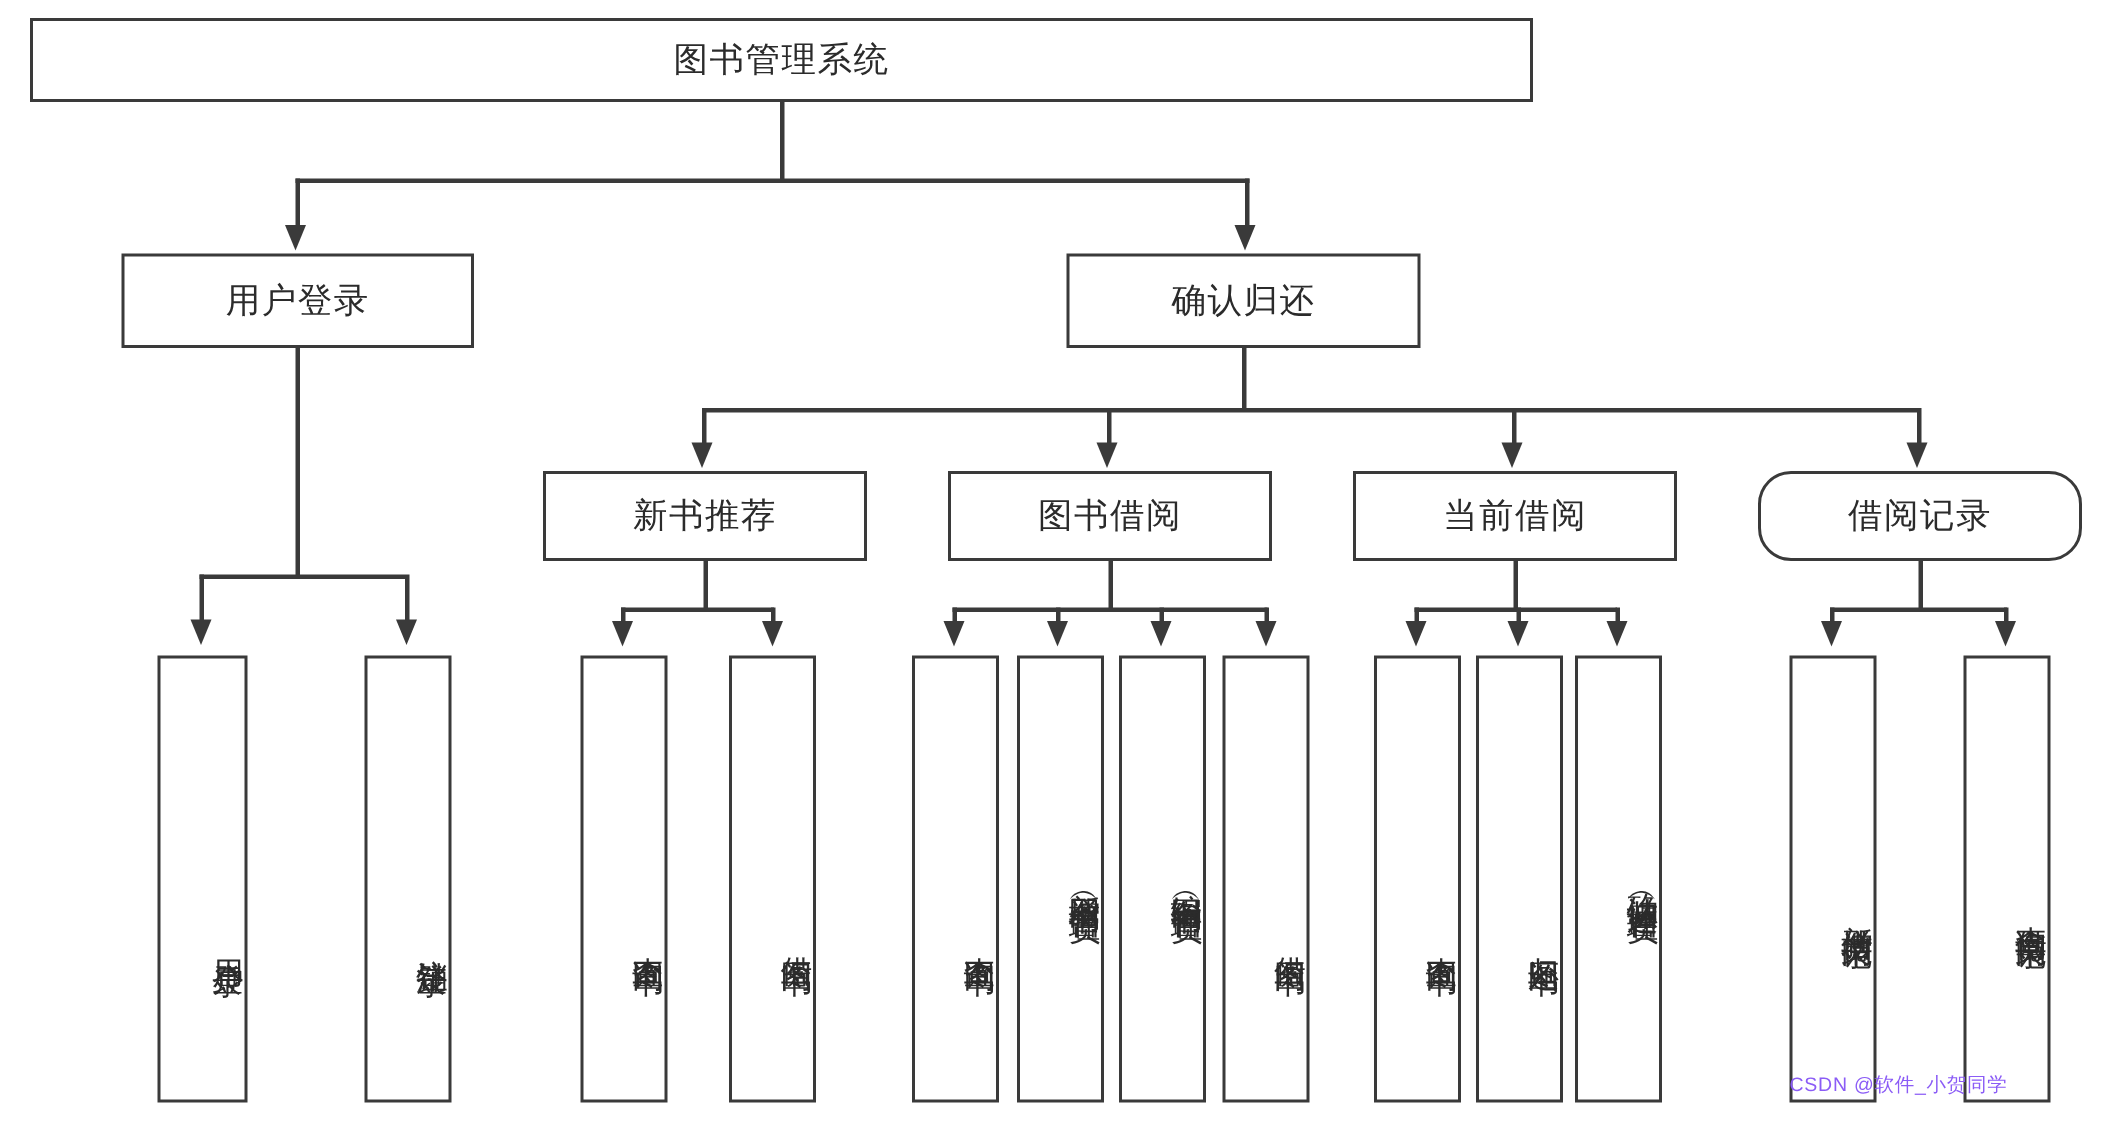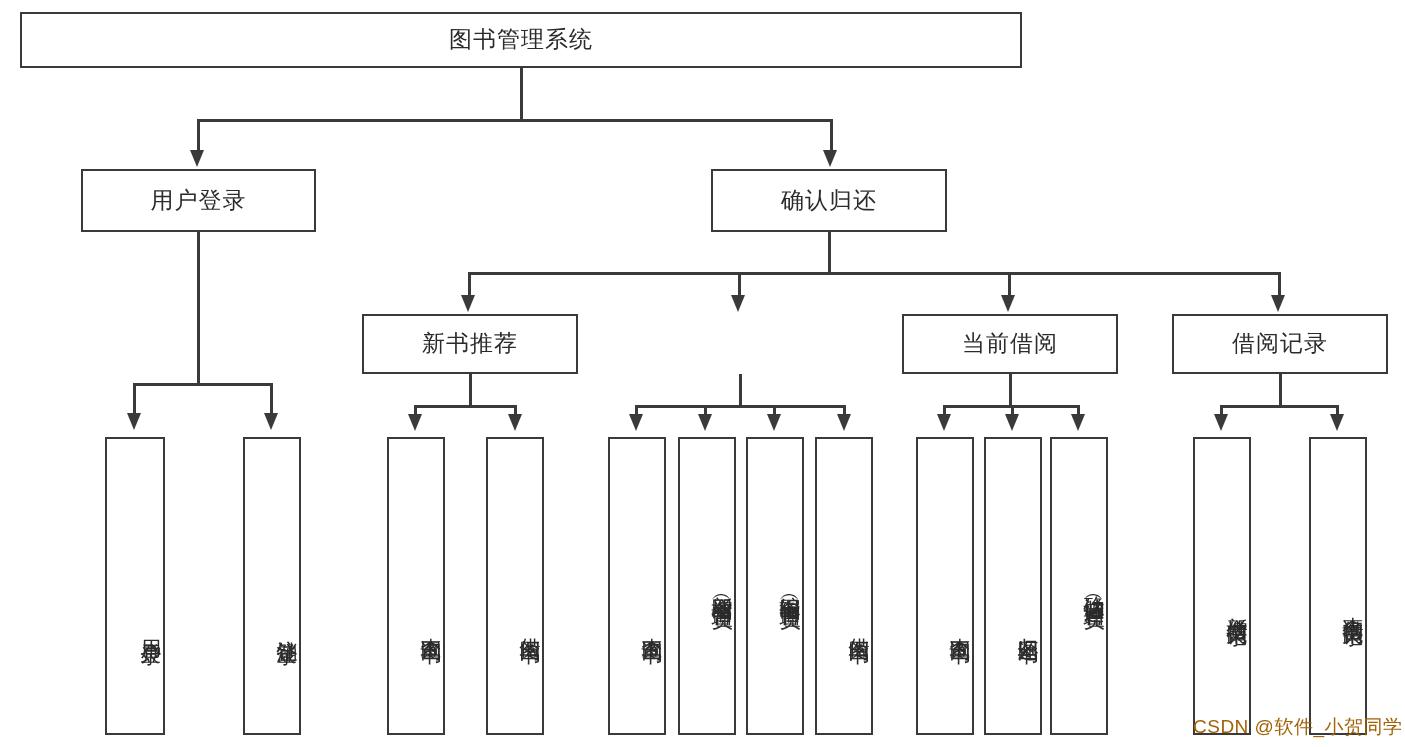--- a/index.html
+++ b/index.html
@@ -58,22 +58,22 @@
     width: 0;
     height: 0;
     border-left: 7.5px solid transparent;
     border-right: 7.5px solid transparent;
     border-top: 17px solid #3a3a3a;
   }
 
   
   #watermark {
     position: absolute;
-    color: #a16207;
-    font-size: 19px;
+    color: #8b5cf6;
+    font-size: 13px;
     letter-spacing: 0.5px;
     white-space: nowrap;
     user-select: none;
   }
 </style>
 </head>
 <body>
 
 <div id="canvas">
 
@@ -137,24 +137,25 @@
   <div class="arrow" style="left:1330px; top:414px;"></div>
 
   <div class="node horiz" style="left:20px; top:12px; width:1002px; height:56px;">图书管理系统</div>
 
   <div class="node horiz" style="left:81px; top:169px; width:235px; height:63px;">用户登录</div>
 
   <div class="node horiz" style="left:711px; top:169px; width:236px; height:63px;">确认归还</div>
 
   <div class="node horiz" style="left:362px; top:314px; width:216px; height:60px;">新书推荐</div>
 
+  <div class="node horiz" style="left:632px; top:314px; width:216px; height:60px;">图书借阅</div>
 
   <div class="node horiz" style="left:902px; top:314px; width:216px; height:60px;font-family:Liberation Serif, serif;">当前借阅</div>
 
-  <div class="node horiz" style="left:1172px; top:314px; width:216px; height:60px;">借阅记录</div>
+  <div class="node horiz" style="left:1172px; top:314px; width:216px; height:60px;border-radius:22px;">借阅记录</div>
 
   <div class="node vert" style="left:105px; top:437px; width:60px; height:298px; padding-top:82px;">用户登录</div>
 
   <div class="node vert" style="left:243px; top:437px; width:58px; height:298px; padding-top:82px;">注销登录</div>
 
   <div class="node vert" style="left:387px; top:437px; width:58px; height:298px; padding-top:78px;">查询图书</div>
 
   <div class="node vert" style="left:486px; top:437px; width:58px; height:298px; padding-top:78px;">借阅图书</div>
 
   <div class="node vert" style="left:608px; top:437px; width:58px; height:298px; padding-top:78px;">查询图书</div>

